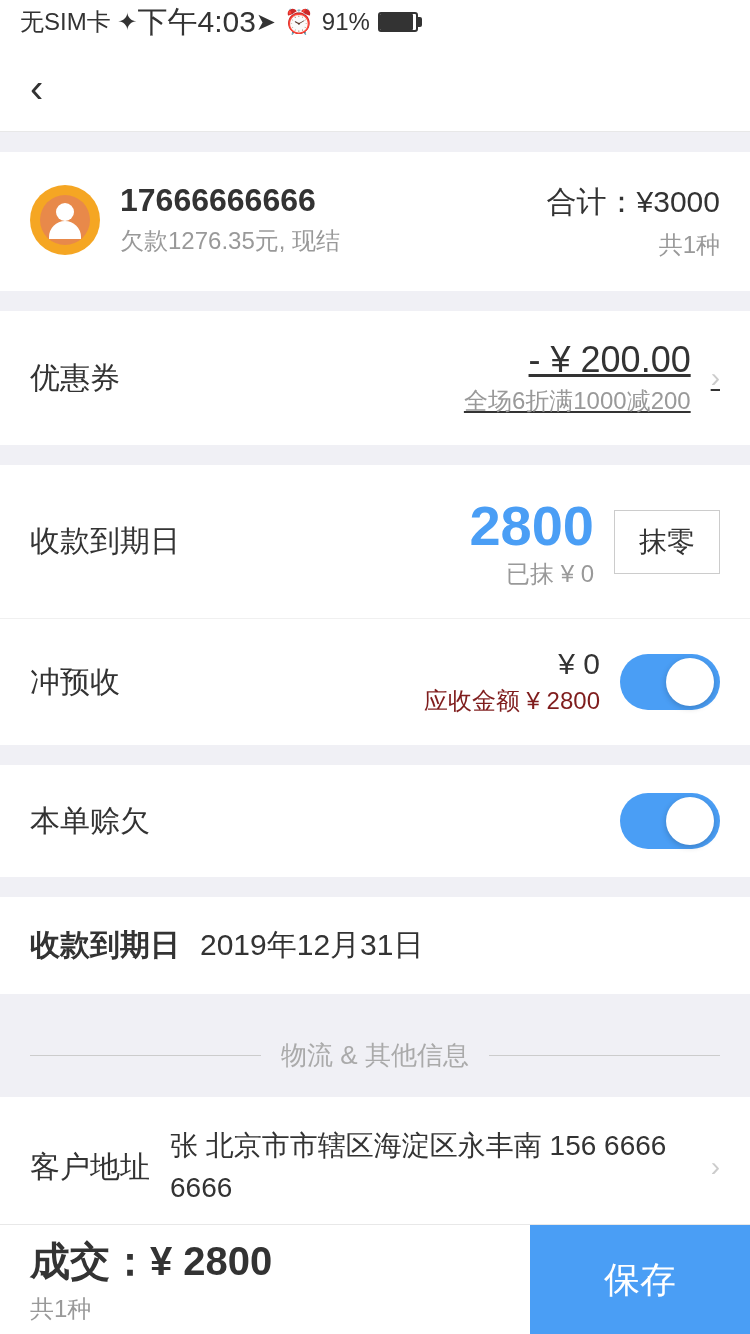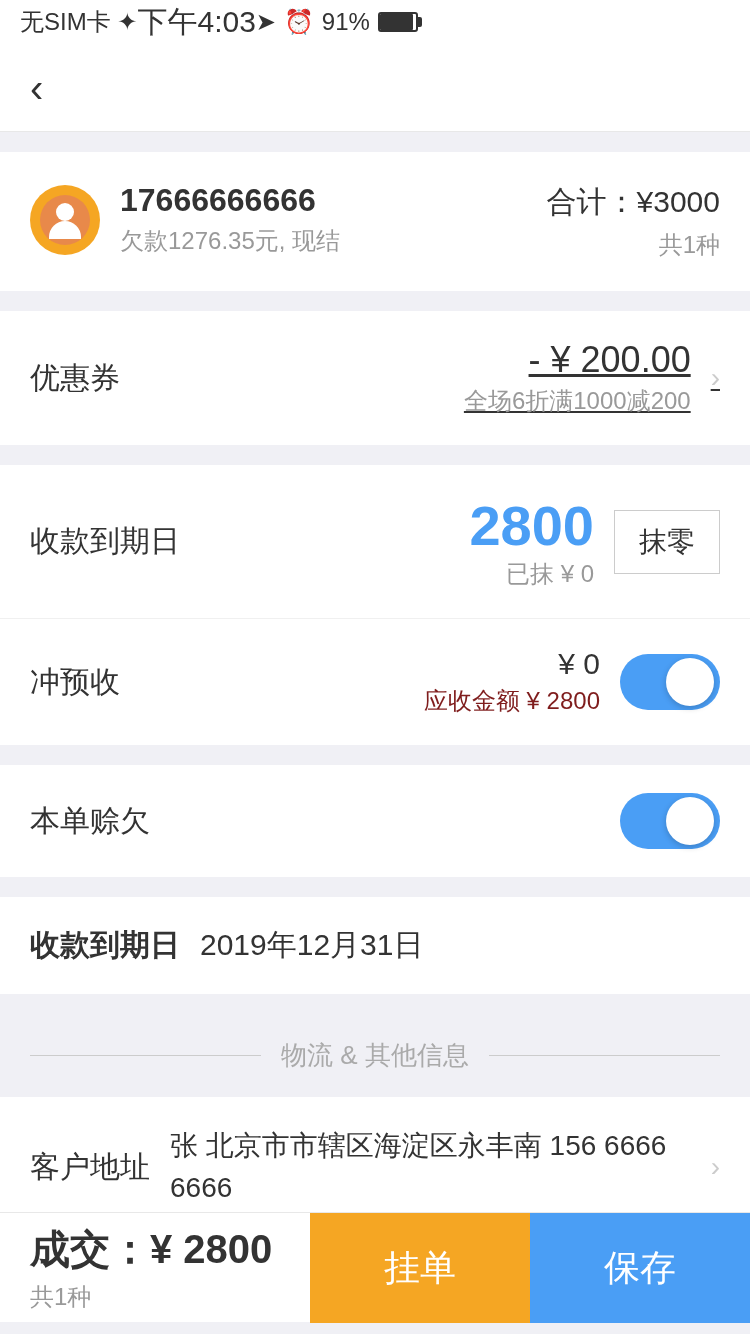--- a/index.html
+++ b/index.html
@@ -250,21 +250,21 @@
       font-size: 28px;
       color: #333;
       flex: 1;
       text-align: left;
       line-height: 1.5;
     }
 
     
     .footer {
       position: fixed;
-      bottom: 12px;
+      bottom: 0;
       width: 750px;
       height: 110px;
       display: flex;
       background: #fff;
       border-top: 1px solid #e8e8e8;
     }
     .footer-info {
       flex: 1;
       display: flex;
       flex-direction: column;
@@ -425,15 +425,14 @@
 
 </div>
 
 <div class="footer">
   <div class="footer-info">
     <div class="footer-amount">
       <span>成交：</span><span>¥ 2800</span>
     </div>
     <div class="footer-count">共1种</div>
   </div>
-  <div class="footer-btn-pending">挂单</div>
   <div class="footer-btn-save">保存</div>
 </div>
 
 </body></html>

